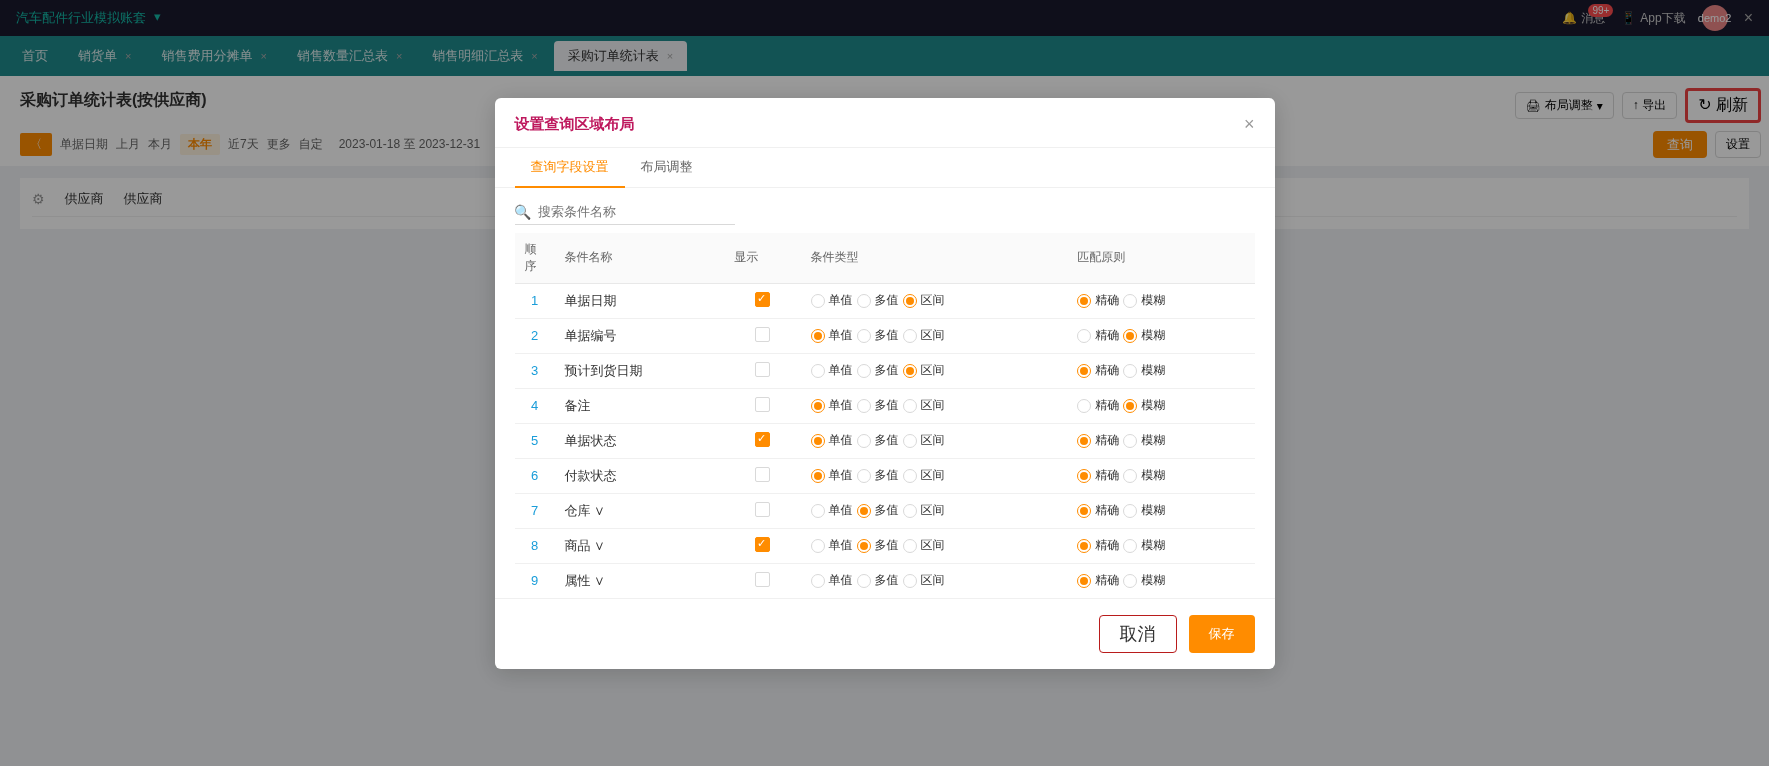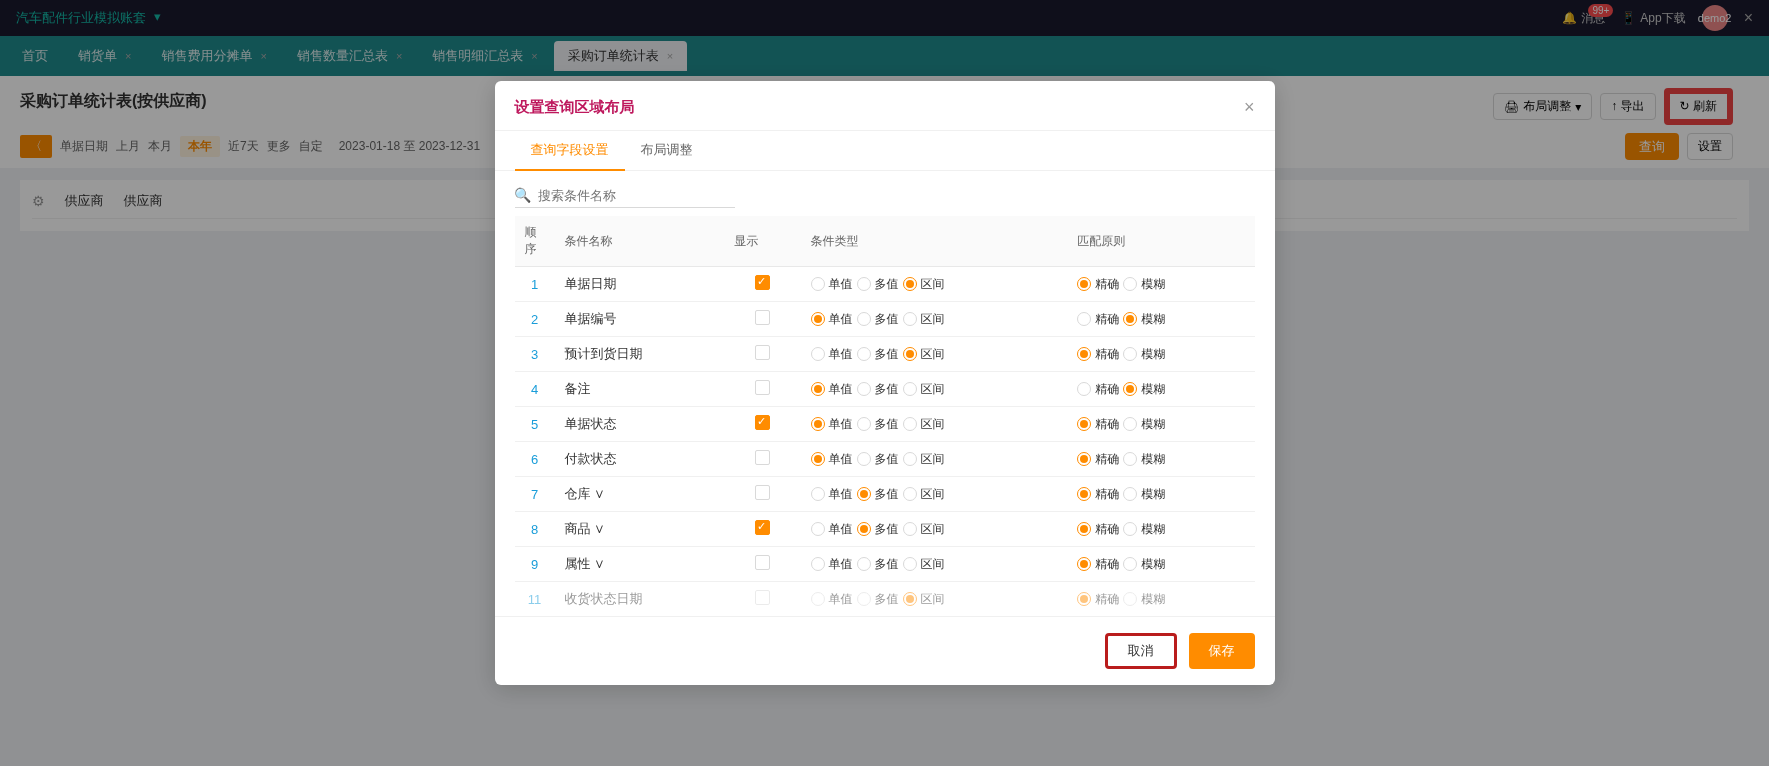--- a/index.html
+++ b/index.html
@@ -43,21 +43,21 @@
       background: transparent;
     }
     .tab-item.active {
       background: #f0f2f5;
       color: #333;
     }
     .tab-close { font-size: 11px; color: #aaa; margin-left: 2px; }
     .page-title { font-size: 16px; font-weight: bold; color: #333; margin-bottom: 10px; }
     .btn-template { background: transparent; border: 1px solid #d9d9d9; padding: 4px 10px; border-radius: 4px; font-size: 12px; cursor: pointer; display: flex; align-items: center; gap: 4px; }
     .btn-export { background: transparent; border: 1px solid #d9d9d9; padding: 4px 10px; border-radius: 4px; font-size: 12px; cursor: pointer; }
-    .btn-refresh { background: transparent; border: 6px solid #ef4444; padding: 4px 10px; border-radius: 4px; font-size: 12px; cursor: pointer; }
+    .btn-refresh { background: transparent; border: 3px solid #ef4444; padding: 4px 10px; border-radius: 4px; font-size: 16px; cursor: pointer; }
     .btn-query { background: #ff8c00; color: #fff; border: none; padding: 4px 14px; border-radius: 4px; font-size: 13px; cursor: pointer; }
     .btn-settings { background: transparent; border: 1px solid #d9d9d9; padding: 4px 10px; border-radius: 4px; font-size: 12px; cursor: pointer; }
 
     .filter-bar { display: flex; align-items: center; gap: 8px; padding: 8px 0; flex-wrap: wrap; }
     .filter-toggle { background: #ff8c00; color: #fff; border: none; padding: 3px 10px; border-radius: 2px; font-size: 12px; cursor: pointer; }
     .filter-tag { font-size: 12px; color: #666; cursor: pointer; }
     .filter-tag.active { color: #ff8c00; font-weight: bold; background: #fff3e0; padding: 2px 8px; border-radius: 2px; }
     .filter-date { font-size: 12px; color: #666; margin-left: 8px; }
     .gear-icon { color: #999; font-size: 14px; }
     .col-header { font-size: 13px; color: #333; font-weight: 500; }
@@ -142,21 +142,21 @@
     .rb:checked { border-color: #ff8c00; }
     .rb:checked::after { content: ''; width: 8px; height: 8px; background: #ff8c00; border-radius: 50%; position: absolute; top: 2px; left: 2px; }
 
     .radio-group { display: flex; align-items: center; gap: 4px; }
     .radio-label { font-size: 12px; color: #333; }
 
     .match-group { display: flex; align-items: center; gap: 4px; }
 
     
     .modal-footer { padding: 16px 20px; display: flex; justify-content: flex-end; gap: 12px; border-top: 1px solid #f0f0f0; }
-    .btn-cancel { background: #fff; border: 3px solid #b91c1c; color: #333; padding: 6px 20px; border-radius: 4px; font-size: 13px; cursor: pointer; }
+    .btn-cancel { background: #fff; border: 1px solid #b91c1c; color: #333; padding: 6px 20px; border-radius: 4px; font-size: 18px; cursor: pointer; }
     .btn-save { background: #ff8c00; border: none; color: #fff; padding: 6px 20px; border-radius: 4px; font-size: 13px; cursor: pointer; }
 
     
     .modal-body::-webkit-scrollbar { width: 6px; }
     .modal-body::-webkit-scrollbar-track { background: #f5f5f5; }
     .modal-body::-webkit-scrollbar-thumb { background: #ccc; border-radius: 3px; }
 
     
     .partial-row td { opacity: 0.5; }
   </style>
@@ -204,21 +204,21 @@
   <div class="tab-item">
     <span>销售明细汇总表</span>
     <span class="tab-close">×</span>
   </div>
   <div class="tab-item active">
     <span>采购订单统计表</span>
     <span class="tab-close">×</span>
   </div>
 </div>
 
-<div style="background:#fff; padding: 12px 36px 0 20px;">
+<div style="background:#fff; padding: 12px 8px 0 20px;">
   <div style="display:flex; justify-content:space-between; align-items:center;">
     <div class="page-title">采购订单统计表(按供应商)</div>
     <div style="display:flex; gap:8px; align-items:center;">
       <button class="btn-template">
         <span>🖨</span>
         <span>布局调整</span>
         <span>▾</span>
       </button>
       <button class="btn-export">
         <span>↑</span>
@@ -490,43 +490,20 @@
               </td>
               <td>
                 <div class="match-group">
                   <input type="radio" class="rb" name="match-8" checked="" style="">
                   <span class="radio-label">精确</span>
                   <input type="radio" class="rb" name="match-8" style="">
                   <span class="radio-label">模糊</span>
                 </div>
               </td>
             </tr>
-            <tr class="partial-row">
-              <td class="row-num">11</td>
-              <td class="row-name">收货状态日期</td>
-              <td style="text-align: center;"><input type="checkbox" class="cb" style=""></td>
-              <td>
-                <div class="radio-group">
-                  <input type="radio" class="rb" name="type-10" style="">
-                  <span class="radio-label">单值</span>
-                  <input type="radio" class="rb" name="type-10" style="">
-                  <span class="radio-label">多值</span>
-                  <input type="radio" class="rb" name="type-10" checked="" style="">
-                  <span class="radio-label">区间</span>
-                </div>
-              </td>
-              <td>
-                <div class="match-group">
-                  <input type="radio" class="rb" name="match-10" checked="" style="">
-                  <span class="radio-label">精确</span>
-                  <input type="radio" class="rb" name="match-10" style="">
-                  <span class="radio-label">模糊</span>
-                </div>
-              </td>
-            </tr>
           </tbody>
       </table>
     </div>
 
     <div class="modal-footer">
       <button class="btn-cancel">取消</button>
       <button class="btn-save">保存</button>
     </div>
   </div>
 </div>

